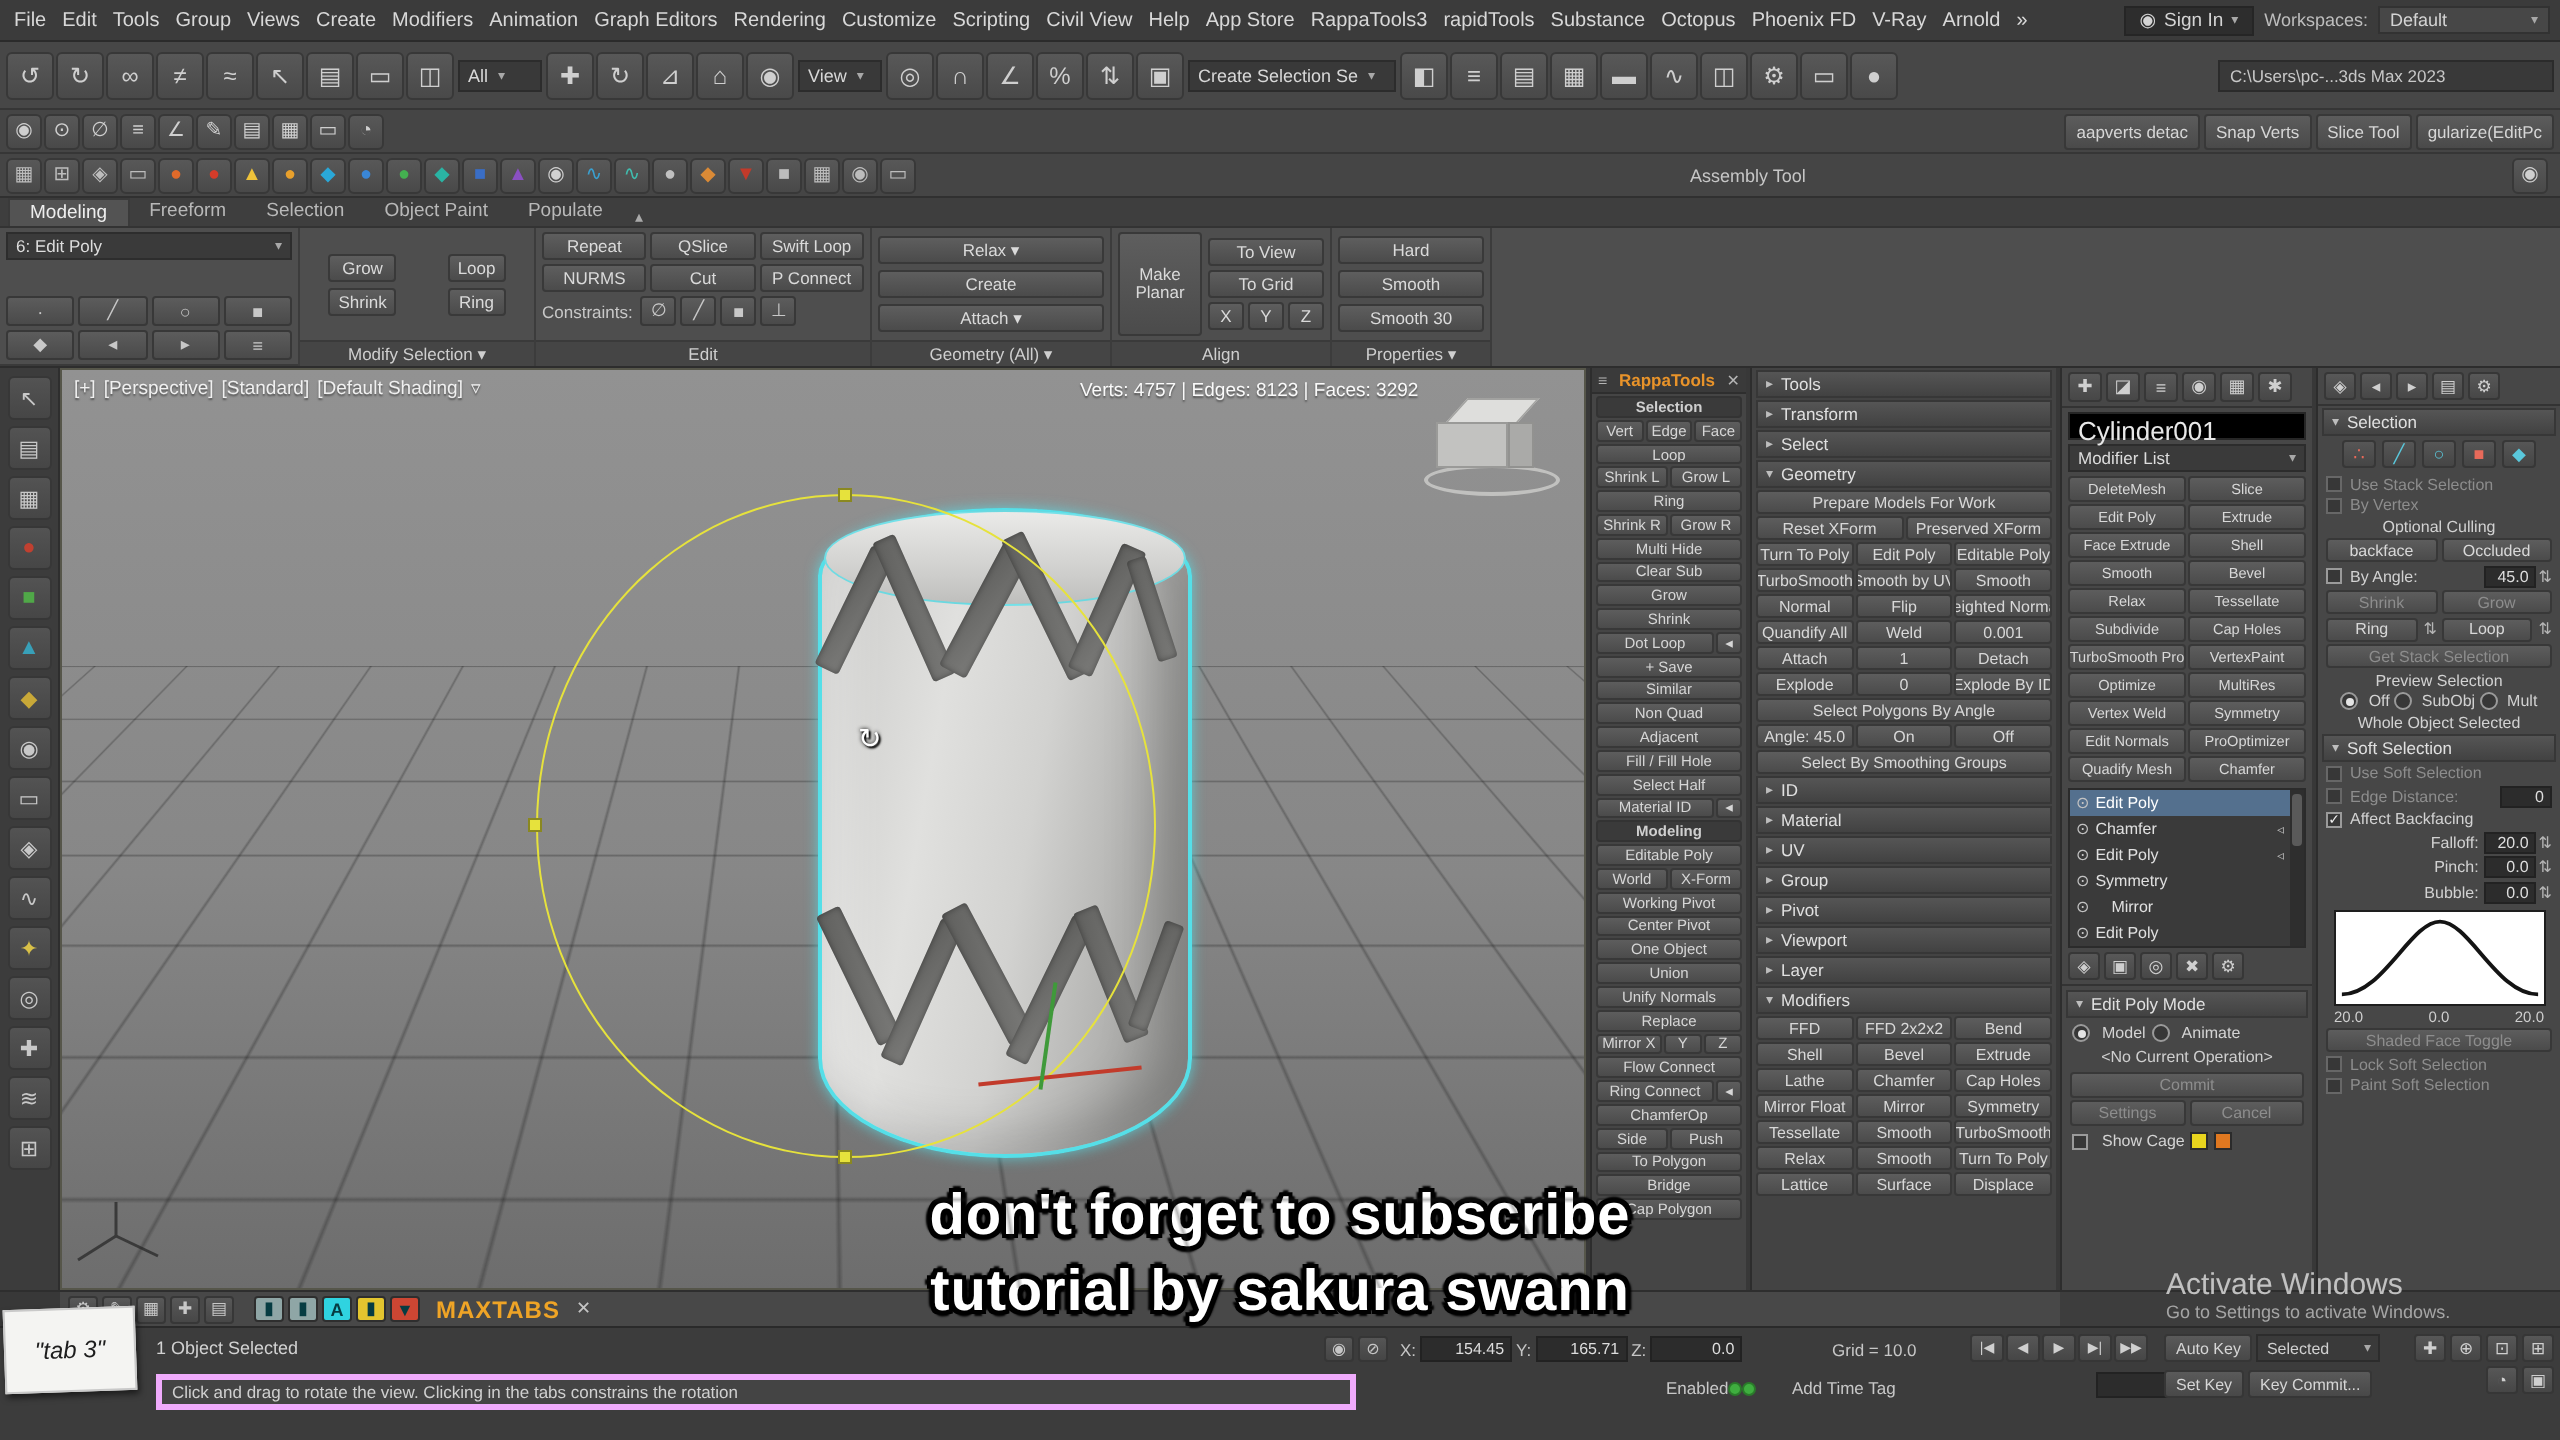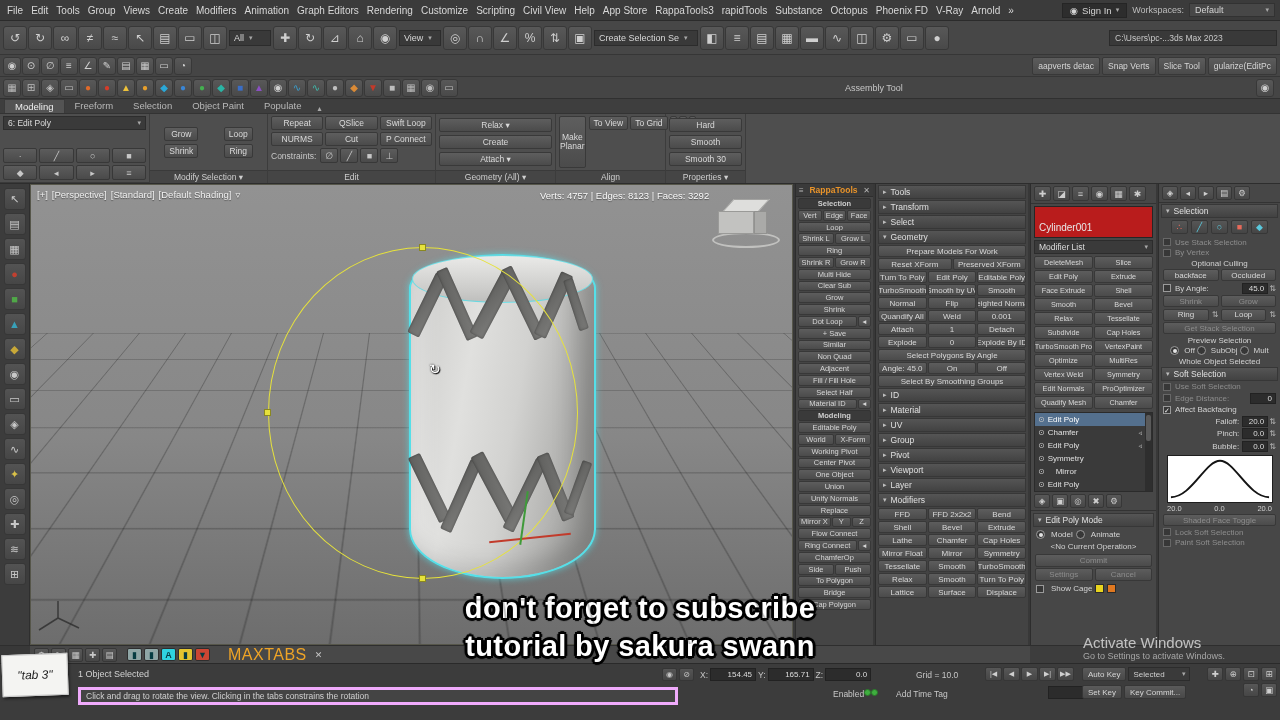--- a/index.html
+++ b/index.html
@@ -50,21 +50,21 @@
 .erow{display:flex;gap:2px}
 .erow .rbtn{flex:1}
 .cons{align-items:center}
 .conslabel{font-size:8.5px;color:#c8c8c8;margin-right:2px}
 .cons-icons{display:flex;gap:2px;flex:1}
 .cons-icons .ricon{width:18px}
 .vcol{flex-direction:column;gap:3px;justify-content:center}
 .vcol .rbtn{width:100%}
 .align-body{display:flex;gap:3px;padding:2px 3px;flex:1}
 .mp-btn{width:42px;display:flex;align-items:center;justify-content:center;text-align:center;background:linear-gradient(#5e5e5e,#4b4b4b);border:1px solid #393939;border-radius:2px;font-size:8.5px;color:#dadada;line-height:1.1}
-.align-col{flex:1;display:flex;flex-direction:row;gap:2px;justify-content:center}
+.align-col{flex:1;display:flex;flex-direction:column;gap:2px;justify-content:center}
 .axes{display:flex;gap:2px}
 .axes .rbtn{flex:1;padding:0}
 
 .main{position:absolute;top:184px;left:0;right:0;height:461px;background:#383838}
 .leftstrip{position:absolute;left:0;top:0;width:30px;height:100%;background:#3c3c3c;border-right:1px solid #2e2e2e;display:flex;flex-direction:column;align-items:center;gap:3px;padding-top:4px}
 .lsicon{width:22px;height:22px;display:flex;align-items:center;justify-content:center;background:linear-gradient(#535353,#464646);border:1px solid #373737;border-radius:3px;font-size:11px}
 
 .viewport{position:absolute;left:30px;top:0;width:763px;height:100%;background:linear-gradient(#929292,#878787 55%,#6d6d6d);overflow:hidden;border:1px solid #56564a}
 .vgrid{position:absolute;left:-260px;top:148px;width:1280px;height:760px;transform-origin:50% 0;transform:perspective(520px) rotateX(58deg);background-image:linear-gradient(rgba(35,35,35,.32) 1px,transparent 1px),linear-gradient(90deg,rgba(35,35,35,.32) 1px,transparent 1px);background-size:46px 46px}
 .vp-label{position:absolute;left:6px;top:4px;display:flex;gap:4px;z-index:6}
@@ -122,21 +122,21 @@
 .rcell:empty{display:none}
 .rrow.h .rcell{background:#3a3a3a;border-color:#333;color:#cfcfcf;font-weight:bold}
 .rrow.narrow .rcell:nth-child(2){flex:0 0 13px}
 .rrow.mirror .rcell:first-child{flex:1.8}
 
 .action{left:875px;width:153px;background:#434343}
 
 .cmd{left:1030px;width:126px;background:#474747}
 .cmd-tabs{display:flex;gap:2px;padding:2px 3px;border-bottom:1px solid #333}
 .cticon{width:17px;height:15px;display:flex;align-items:center;justify-content:center;background:linear-gradient(#585858,#474747);border:1px solid #373737;border-radius:2px;font-size:9px;color:#cfcfcf}
-.obj-name{margin:2px 3px 0;background:#b91c1c;border:1px solid #262626;font-size:10px;color:#e8e8e8;padding:15px 4px;height:14px}
+.obj-name{margin:2px 3px 0;background:#000000;border:1px solid #262626;font-size:13px;color:#e8e8e8;padding:1px 4px;height:14px}
 .mod-list{margin:2px 3px 0;background:#3a3a3a;border:1px solid #2c2c2c;font-size:8.5px;color:#ddd;padding:1px 4px;height:14px;display:flex;justify-content:space-between}
 .presets{display:grid;grid-template-columns:1fr 1fr;gap:1px;margin:2px 3px 0}
 .pbtn{display:flex;align-items:center;justify-content:center;background:linear-gradient(#5d5d5d,#4b4b4b);border:1px solid #383838;border-radius:2px;color:#d8d8d8;font-size:7.3px;height:13px;white-space:nowrap;overflow:hidden}
 .stackbox{position:relative;margin:3px 3px 0;background:#3a3a3a;border:1px solid #2b2b2b;height:80px;display:flex}
 .stacklist{flex:1}
 .srow{display:flex;align-items:center;gap:3px;height:13px;padding:0 3px;font-size:8px;color:#e0e0e0}
 .srow.active{background:#54708e;color:#fff}
 .srow.child .slabel{margin-left:8px}
 .eye{font-size:8px;color:#c2c2c2}
 .slabel{flex:1;white-space:nowrap;overflow:hidden}
@@ -163,21 +163,21 @@
 .ro-row.two{gap:2px}
 .lab{white-space:nowrap;overflow:hidden;color:#d2d2d2}
 .lab.right{flex:1;text-align:right;margin-right:3px}
 .radios{gap:2px;justify-content:center}
 .curve{display:block;width:106px;height:48px;background:#fff;border:1px solid #1e1e1e;margin:3px auto 1px}
 .curve-labels{display:flex;justify-content:space-between;padding:0 8px;font-size:7.5px;color:#cfcfcf}
 
 .maxtabs{position:absolute;top:645px;left:30px;width:1000px;height:18px;background:#484848;border-top:1px solid #2e2e2e;display:flex;align-items:center;gap:2px;padding:0 4px;z-index:10}
 .mt-icon{width:15px;height:14px;display:flex;align-items:center;justify-content:center;background:linear-gradient(#585858,#474747);border:1px solid #373737;border-radius:2px;font-size:8.5px;color:#c8c8c8}
 .mtab{width:15px;height:13px;display:flex;align-items:center;justify-content:center;border:1px solid #2e2e2e;border-radius:2px;font-size:9px;font-weight:bold;color:#063c42}
-.mt-label{margin-left:16px;font-size:16px;font-weight:normal;color:var(--maxtabs-orange,#efa426);letter-spacing:.5px}
+.mt-label{margin-left:6px;font-size:12px;font-weight:bold;color:var(--maxtabs-orange,#efa426);letter-spacing:.5px}
 .mt-close{margin-left:6px;font-size:9px;color:#c4c4c4}
 .maxtabs-right{position:absolute;top:645px;left:1030px;right:0;height:18px;background:#3d3d3d;border-top:1px solid #2e2e2e;z-index:9}
 .corner-dark{position:absolute;top:645px;left:0;width:30px;height:18px;background:#383838;border-top:1px solid #2e2e2e;z-index:9}
 
 .status{position:absolute;top:663px;left:0;right:0;height:57px;background:#3c3c3c;border-top:1px solid #2a2a2a;z-index:15}
 .tabnote{position:absolute;left:2px;top:-10px;width:66px;height:42px;background:#f4f4f2;color:#1d1d1d;transform:rotate(-2deg);display:flex;align-items:center;justify-content:center;font-size:12px;font-style:italic;border:1px solid #c9c9c9;box-shadow:1px 2px 3px rgba(0,0,0,.55);z-index:40}
 .sel-info{position:absolute;left:78px;top:5px;font-size:9px;color:#d2d2d2}
 .mini-icon{position:absolute;top:4px;width:15px;height:13px;display:flex;align-items:center;justify-content:center;background:linear-gradient(#555,#454545);border:1px solid #363636;border-radius:2px;font-size:8px;color:#c6c6c6}
 .iso{left:662px}.lock{left:679px}
 .coords{position:absolute;left:700px;top:4px;display:flex;align-items:center;gap:2px}
@@ -185,21 +185,21 @@
 .cfield{background:#2c2c2c;border:1px solid #222;color:#ddd;font-size:8px;padding:0 3px;min-width:46px;height:13px;line-height:12px;text-align:right}
 .grid-info{position:absolute;left:916px;top:6px;font-size:8.5px;color:#c6c6c6}
 .transport{position:absolute;left:985px;top:3px;display:flex;gap:1px}
 .tr-btn{min-width:17px;height:14px;display:flex;align-items:center;justify-content:center;background:linear-gradient(#575757,#464646);border:1px solid #363636;border-radius:2px;font-size:7px;color:#cfcfcf;padding:0 2px}
 .frame-field{position:absolute;left:1048px;top:22px;width:28px;height:13px}
 .autokey{position:absolute;left:1082px;top:3px;display:flex;gap:2px}
 .ak-btn{height:14px;display:flex;align-items:center;background:linear-gradient(#5a5a5a,#484848);border:1px solid #363636;border-radius:2px;font-size:8px;color:#d6d6d6;padding:0 5px}
 .ak-sel{height:14px;display:flex;align-items:center;justify-content:space-between;background:#3a3a3a;border:1px solid #2c2c2c;font-size:8px;color:#d0d0d0;padding:0 4px;min-width:62px;gap:4px}
 .setkey{position:absolute;left:1082px;top:21px;display:flex;gap:2px}
 .prompt{position:absolute;left:78px;top:23px;width:600px;background:#444;border:3px solid #f0abfc;font-size:8.5px;color:#d0d0d0;padding:1px 5px;white-space:nowrap;overflow:hidden}
-.enabled{position:absolute;left:833px;top:25px;display:flex;gap:0;font-size:8.5px;color:#c8c8c8}
+.enabled{position:absolute;left:833px;top:25px;display:flex;align-items:center;gap:0;font-size:8.5px;color:#c8c8c8}
 .gdot{width:7px;height:7px;border-radius:50%;background:#3fae3f;border:1px solid #2a7a2a;display:inline-block}
 .timetag{position:absolute;left:896px;top:25px;font-size:8.5px;color:#c8c8c8}
 .navs{position:absolute;right:3px;top:3px;width:78px;display:flex;flex-wrap:wrap;gap:2px;justify-content:flex-end}
 .nv{width:16px;height:14px;display:flex;align-items:center;justify-content:center;background:linear-gradient(#575757,#464646);border:1px solid #363636;border-radius:2px;font-size:8.5px;color:#cfcfcf}
 
 .subtitle{position:absolute;left:140px;width:1000px;text-align:center;font-size:29px;font-weight:bold;color:#fff;z-index:60;letter-spacing:.4px;text-shadow:2px 2px 0 #000,-2px 2px 0 #000,2px -2px 0 #000,-2px -2px 0 #000,0 3px 1px #000,0 -3px 1px #000,3px 0 1px #000,-3px 0 1px #000}
 .sub1{top:592px}.sub2{top:630px}
 .activate{position:absolute;left:1083px;top:634px;z-index:55;color:rgba(225,225,225,.8)}
 .activate .l1{font-size:15px;font-weight:normal}
 .activate .l2{font-size:9px;color:rgba(210,210,210,.7)}

